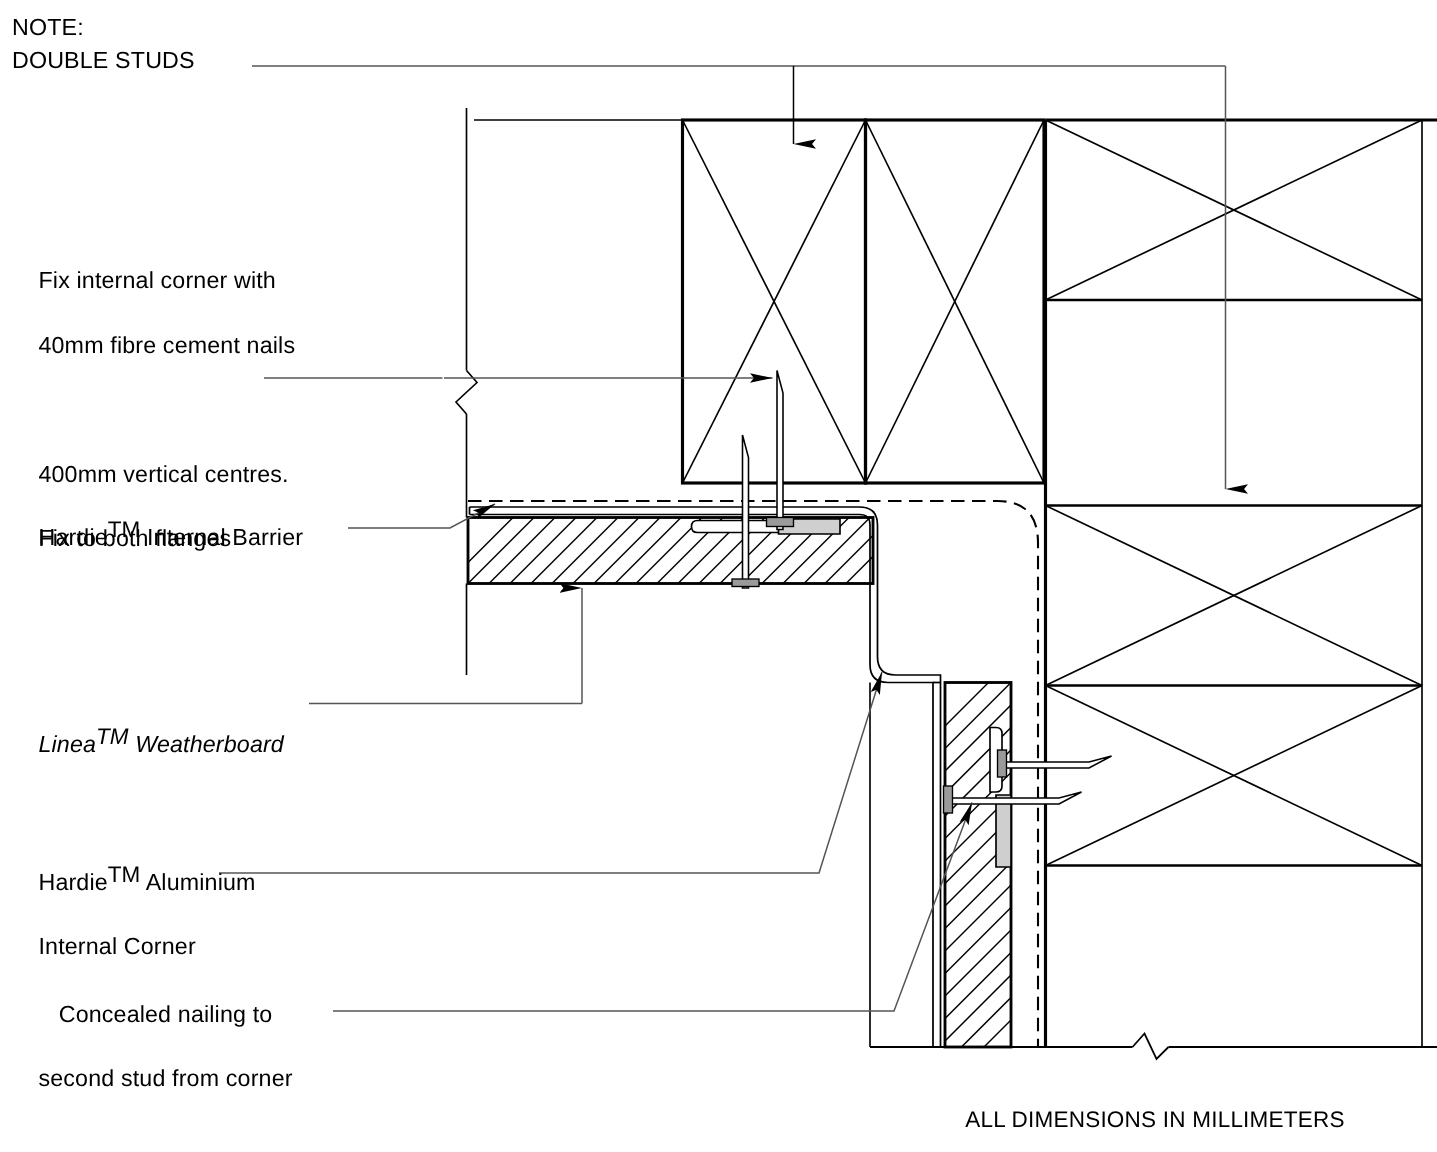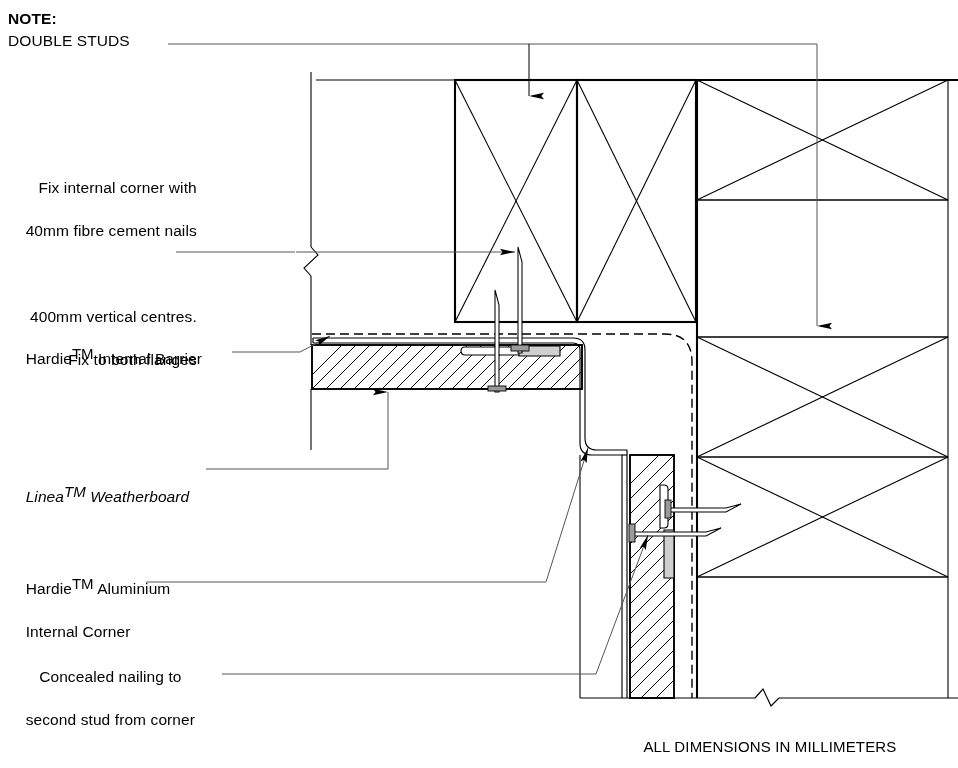--- a/index.html
+++ b/index.html
@@ -35,21 +35,21 @@
     line-height: 21.5px;
     color: #000000;
     white-space: pre;
     letter-spacing: 0.1px;
   }
   .lbl sup {
     font-size: 15px;
     vertical-align: 5px;
     letter-spacing: 0;
   }
-  .note-title { font-weight: bold; }
+  .note-title { font-weight: normal; }
   #dim-note {
     position: absolute;
     font-size: 15px;
     line-height: 19px;
     letter-spacing: 0.15px;
     white-space: pre;
   }
 </style>
 </head>
 <body>
@@ -257,21 +257,21 @@
 
       <g>
         <path d="M222,674 L596,674 L648,535" marker-end="url(#arrowHead)"></path>
       </g>
     </g>
 
   </svg>
 
   <div class="lbl" style="left:8px; top:8px;"><span class="note-title">NOTE:</span><br><span>DOUBLE STUDS</span></div>
 
-  <div class="lbl" style="left:8px; top:155px;text-align:right;">
+  <div class="lbl" style="left:8px; top:155px;">
     <span>Fix internal corner with</span><br>
     <span>40mm fibre cement nails</span><br>
     <br>
     <span>400mm vertical centres.</span><br>
     <span>Fix to both flanges</span>
   </div>
 
   <div class="lbl" style="left:8px; top:321px;">
     <span>Hardie</span><sup>TM</sup><span> Internal Barrier</span><br>
   </div>

